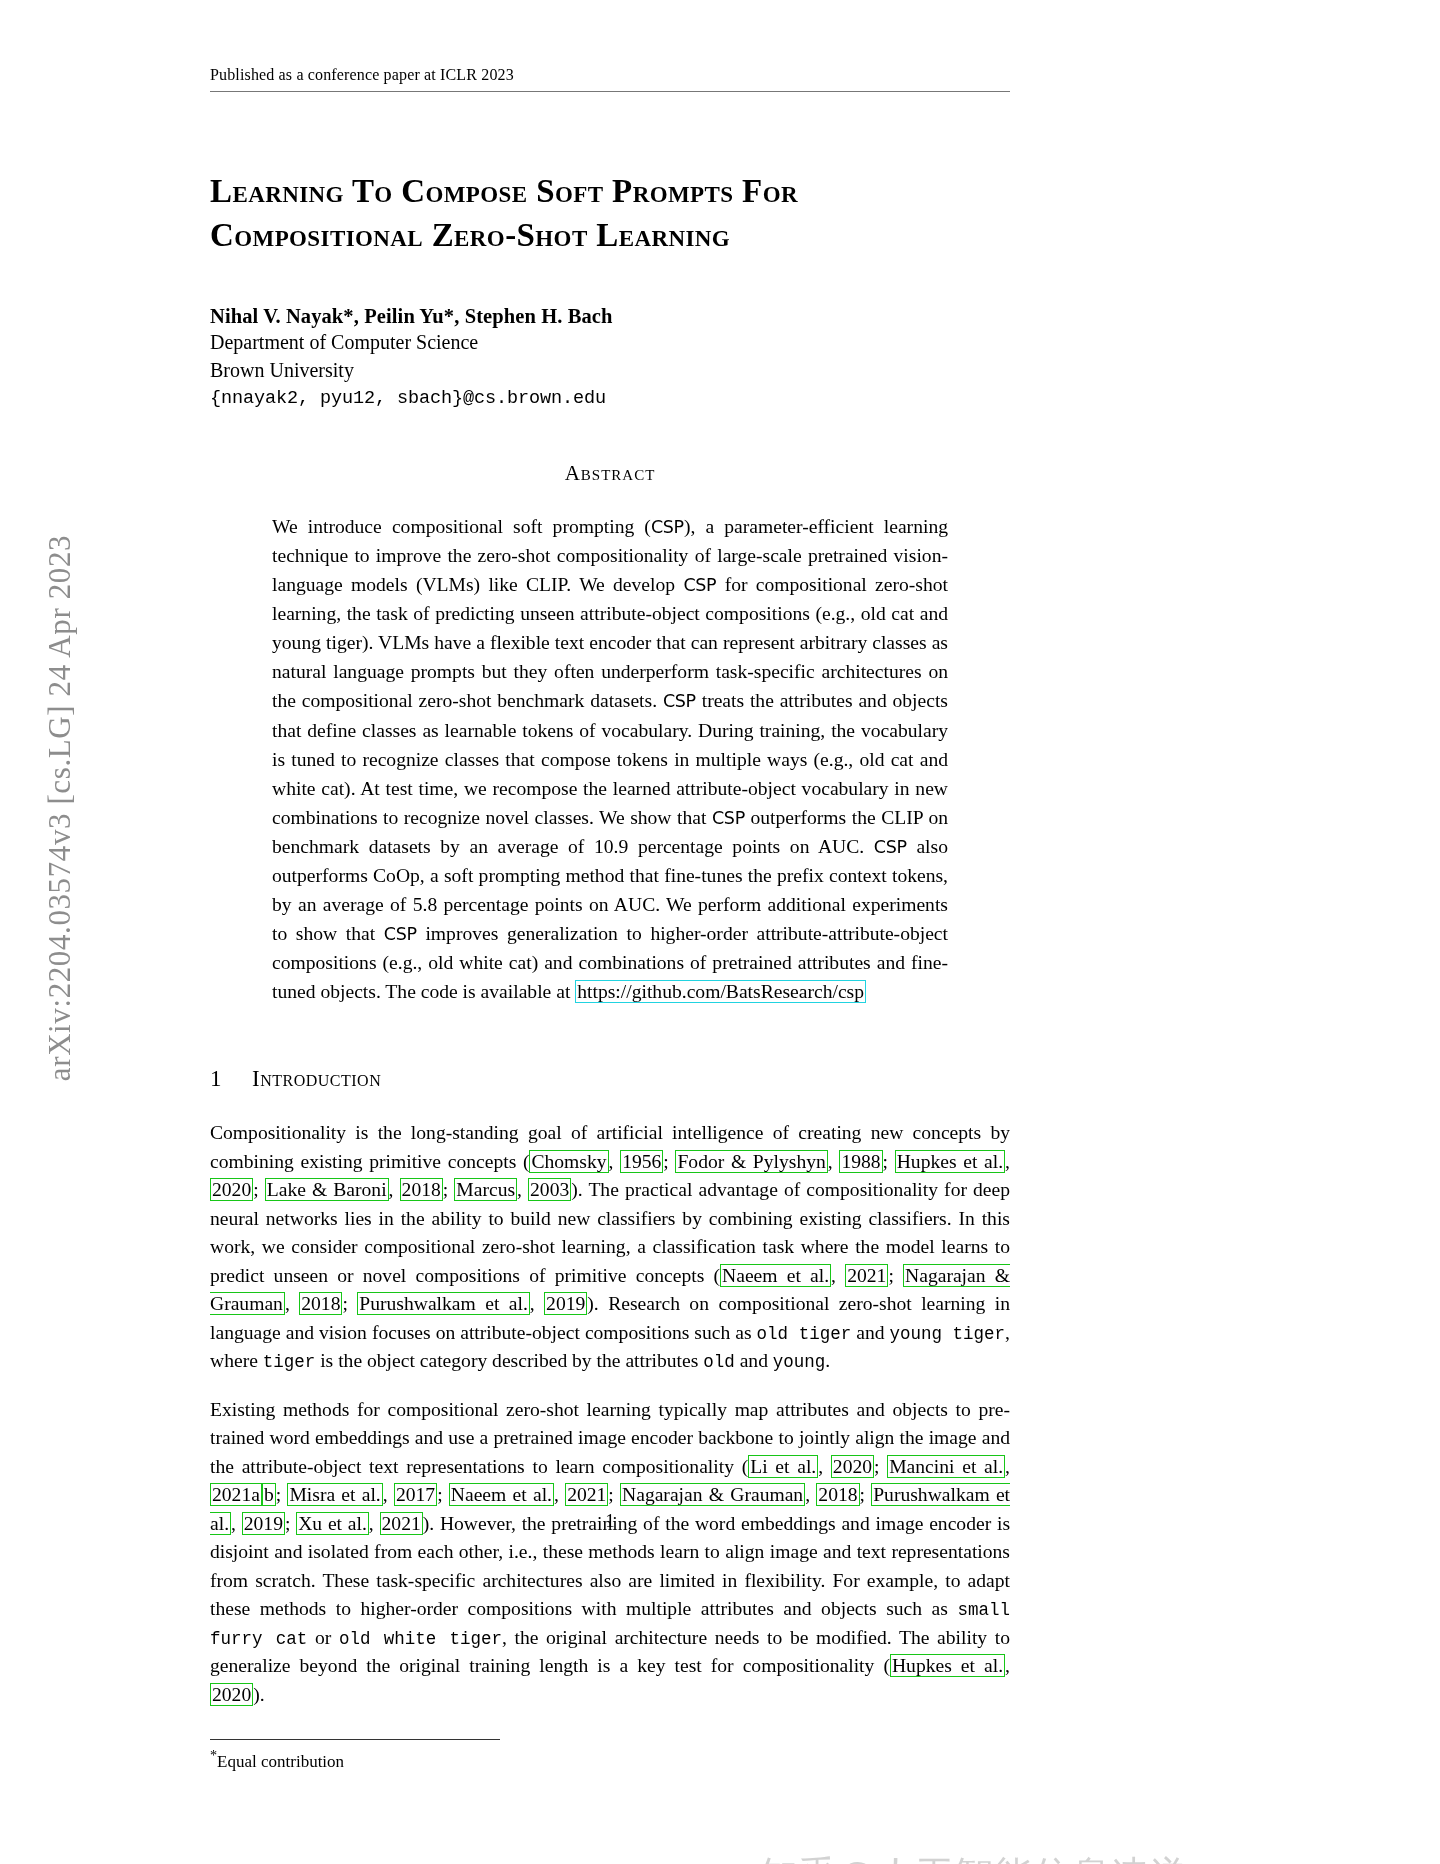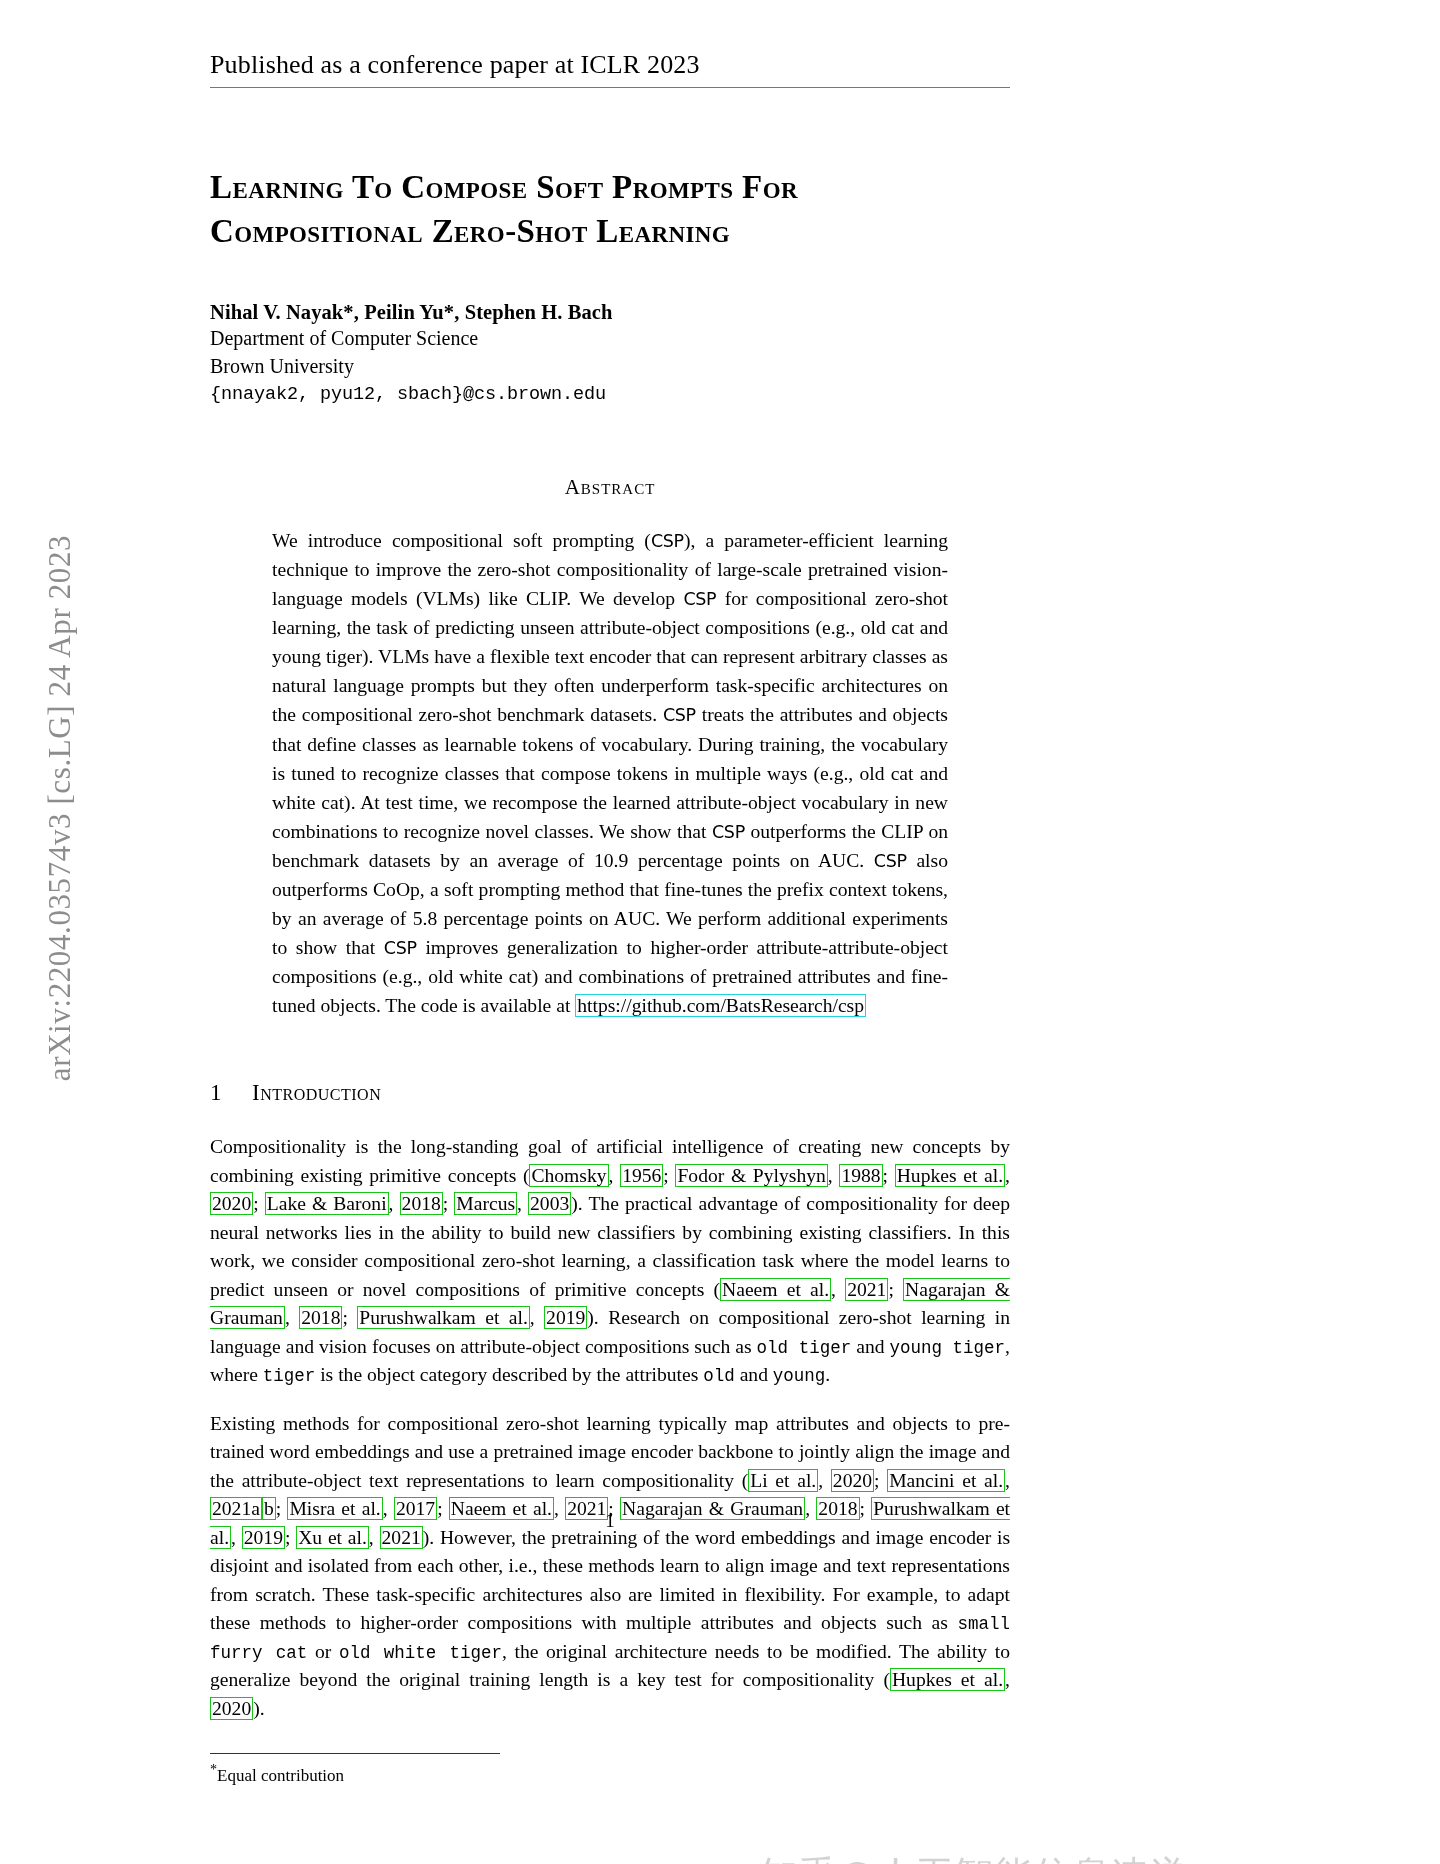--- a/index.html
+++ b/index.html
@@ -31,23 +31,24 @@
   
   #page{
     position:absolute;
     left:210px; top:0;
     width:800px;
     height:1864px;
   }
 
   
   .runhead{
-    font-size:26px;
+    font-size:16px;
     padding-top:50px;
     letter-spacing:.15px;
+    margin-top:16px;
   }
   .runrule{
     border-bottom:1.6px solid #777;
     margin-top:7px;
   }
 
   
   #title{
     margin-top:78px;
     font-size:33px;
@@ -71,21 +72,21 @@
     line-height:1.42;
   }
   .mono{
     font-family:"Liberation Mono","DejaVu Sans Mono",monospace;
     font-size:18.5px;
     letter-spacing:-.1px;
   }
   #email{ margin-top:3px; }
 
   
-  #abstract-wrap{ margin-top:70px; }
+  #abstract-wrap{ margin-top:52px; }
   #abstract-head{
     text-align:center;
     font-variant:small-caps;
     font-size:21px;
     letter-spacing:1px;
   }
   #abstract-body{
     margin:26px 62px 0 62px;
     font-size:19.6px;
     line-height:1.485;

